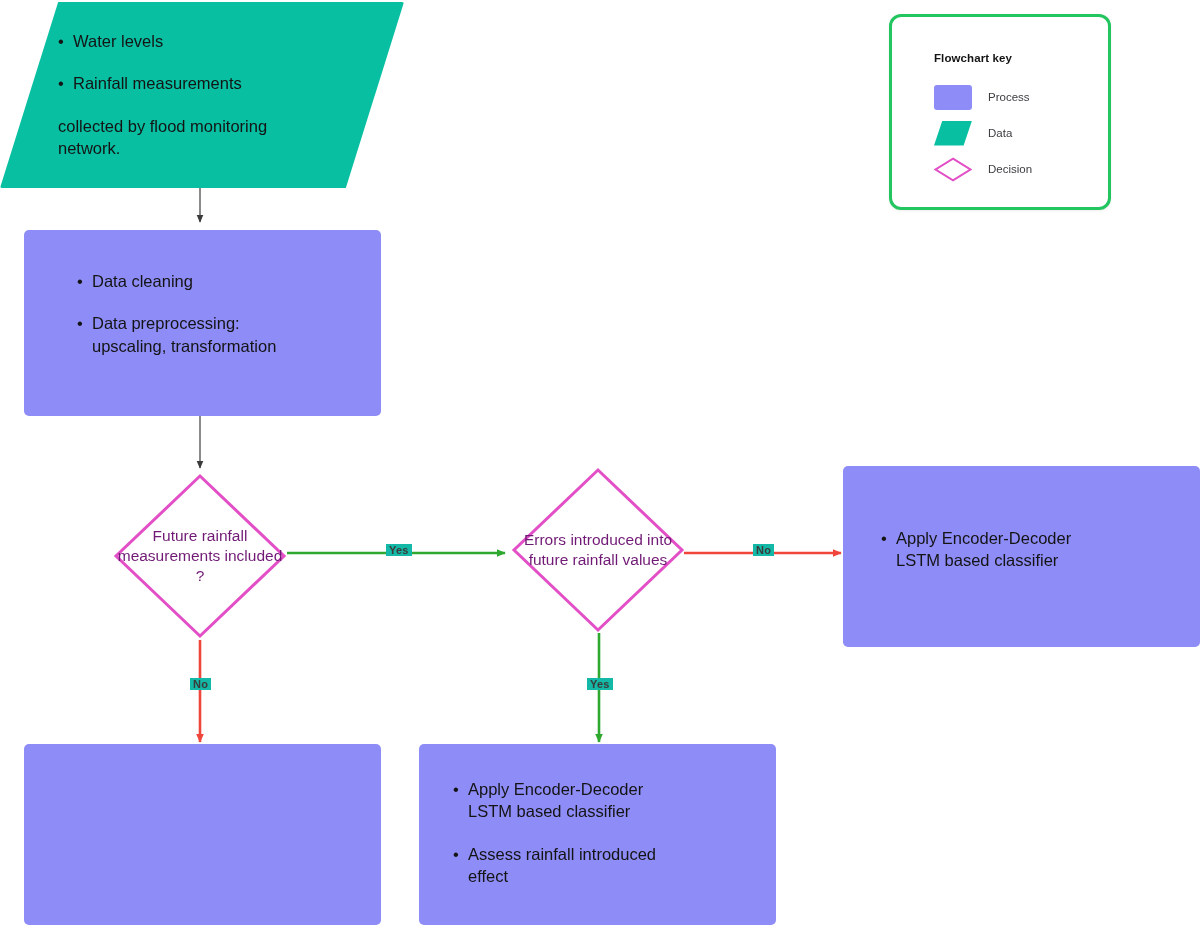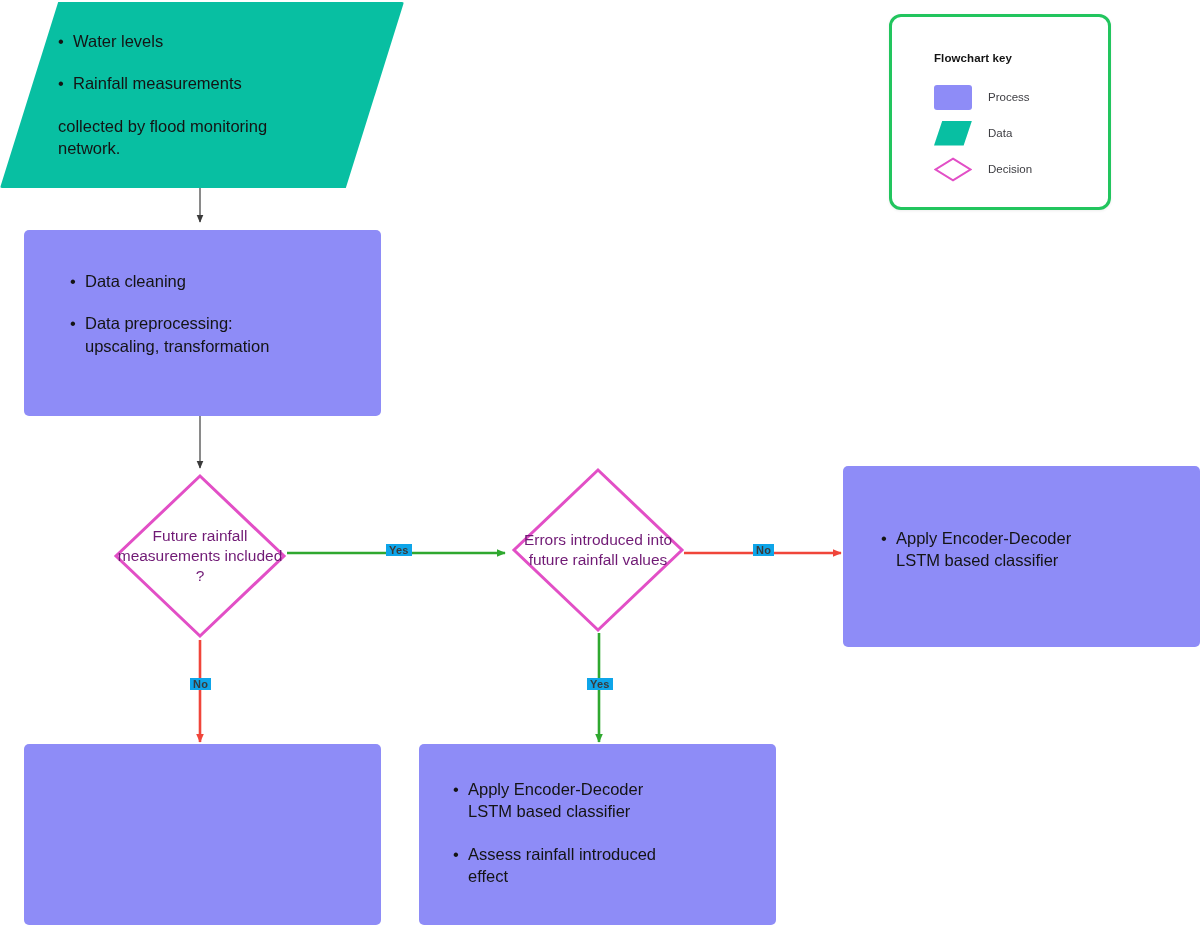--- a/index.html
+++ b/index.html
@@ -116,21 +116,21 @@
   .plain-item {
     padding-left: 0px;
     margin-top: 20px;
   }
   
   .edge-label {
     position: absolute;
     font-size: 11px;
     color: #3a3a3a;
     font-weight: 600;
-    background: #0ea5e9;
+    background: #14b8a6;
     padding: 0 3px;
     white-space: nowrap;
     letter-spacing: 0.2px;
   }
   
   #legend {
     position: absolute;
     left: 889px;
     top: 14px;
     width: 222px;
@@ -238,21 +238,21 @@
     <div class="content">
       <div class="tline bullet-item">Water levels</div>
       <div class="tline bullet-item">Rainfall measurements</div>
       <div class="tline plain-item">collected by flood monitoring
 network.</div>
     </div>
   </div>
 
   <div class="node node-process" style="left:24px; top:230px; width:357px; height:186px;">
     <div class="shape"></div>
-    <div class="content" style="left:0; top:40px; padding:0 46px;">
+    <div class="content" style="left:7px; top:40px; padding:0 46px;">
       <div class="tline bullet-item">Data cleaning</div>
       <div class="tline bullet-item">Data preprocessing:
 upscaling, transformation</div>
     </div>
   </div>
 
   <div class="node node-decision" style="left:113px; top:473px; width:174px; height:166px;">
     <svg class="shape" viewBox="0 0 174 166" preserveAspectRatio="none">
       <polygon points="87,3 171,83 87,163 3,83" fill="#ffffff" stroke="#e24fc6" stroke-width="3"></polygon>
     </svg>

